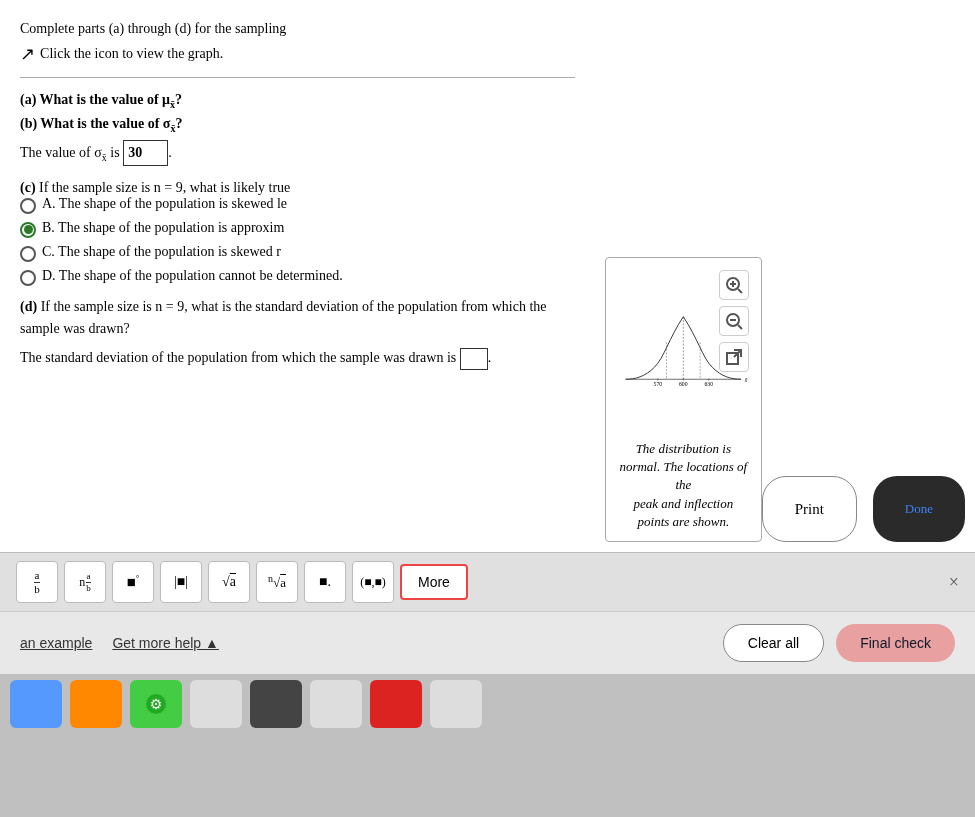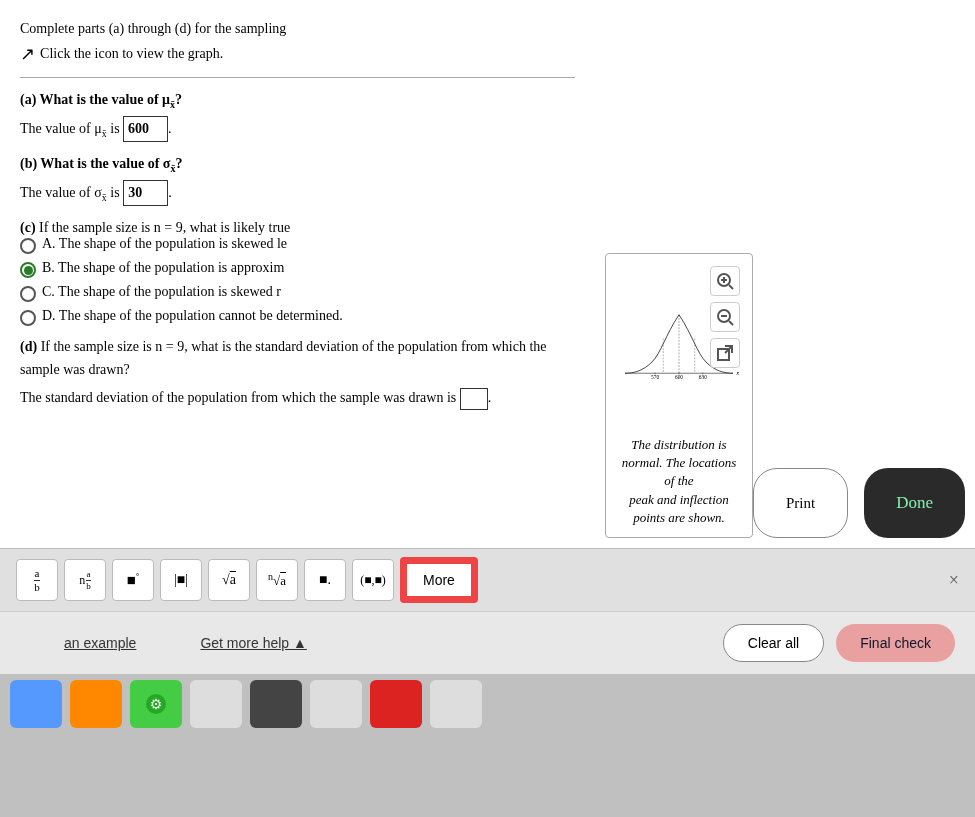--- a/index.html
+++ b/index.html
@@ -206,22 +206,22 @@
       font-size: 15px;
       cursor: pointer;
       font-family: 'Times New Roman', serif;
     }
 
     .btn-done {
       padding: 25px 32px;
       border-radius: 24px;
       border: none;
       background: #2a2a2a;
-      color: #86efac;
-      font-size: 17px;
+      color: #3b82f6;
+      font-size: 13px;
       cursor: pointer;
       font-family: 'Times New Roman', serif;
     }
 
     
     .math-toolbar {
       background: #e0e0e0;
       border-top: 1px solid #bbb;
       padding: 8px 16px;
       display: flex;
@@ -239,21 +239,21 @@
       display: flex;
       align-items: center;
       justify-content: center;
       cursor: pointer;
       font-size: 14px;
       font-family: 'Times New Roman', serif;
     }
 
     .math-btn-more {
       background: white;
-      border: 7px solid #ef4444;
+      border: 2px solid #ef4444;
       border-radius: 4px;
       padding: 8px 16px;
       cursor: pointer;
       font-size: 14px;
       font-family: Arial, sans-serif;
     }
 
     .close-x {
       position: absolute;
       right: 16px;
@@ -279,21 +279,20 @@
       gap: 20px;
       align-items: center;
     }
 
     .bottom-link {
       font-size: 14px;
       font-family: Arial, sans-serif;
       color: #333;
       text-decoration: underline;
       cursor: pointer;
-      margin-left: 44px;
     }
 
     .bottom-right {
       display: flex;
       gap: 12px;
     }
 
     .btn-clear-all {
       padding: 10px 24px;
       border-radius: 24px;
@@ -368,23 +367,20 @@
         <span>Complete parts (a) through (d) for the sampling</span>
       </p>
       <div class="click-icon-row">
         <span style="font-size:18px; cursor:pointer;">↗</span>
         <span style="font-size:14px;">Click the icon to view the graph.</span>
       </div>
       <hr class="divider">
 
       <p class="part-label">
         (a) What is the value of μ<sub>x̄</sub>?
-      </p>
-      <p class="answer-line">
-        The value of μ<sub>x̄</sub> is <span class="answer-box">600</span>.
       </p>
 
       <p class="part-label">
         (b) What is the value of σ<sub>x̄</sub>?
       </p>
       <p class="answer-line">
         The value of σ<sub>x̄</sub> is <span class="answer-box">30</span>.
       </p>
 
       <p class="part-c-text">

